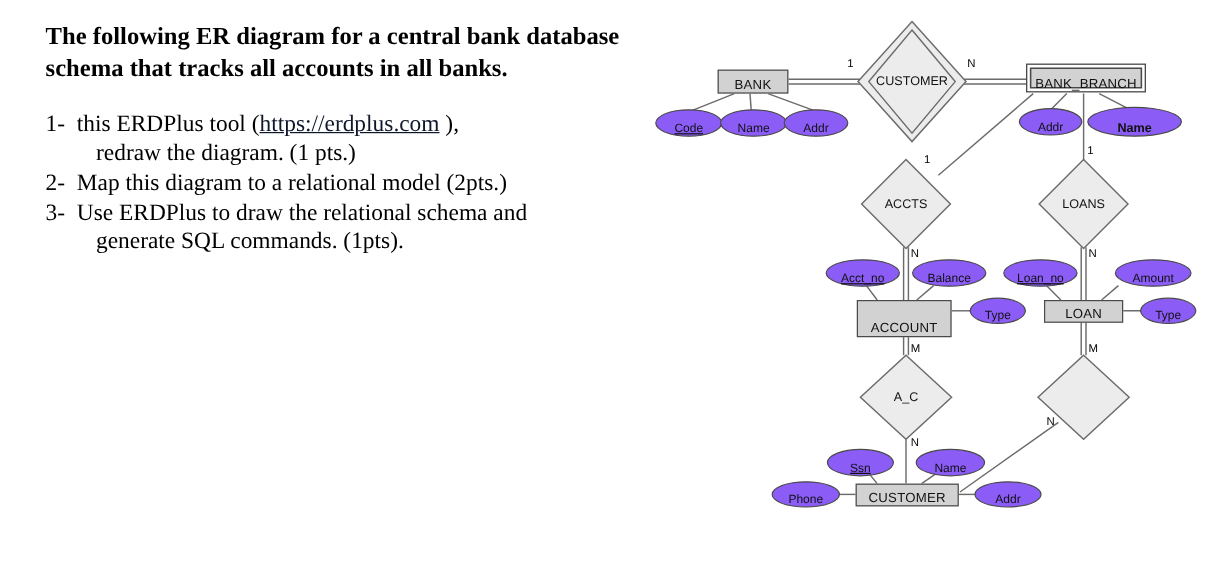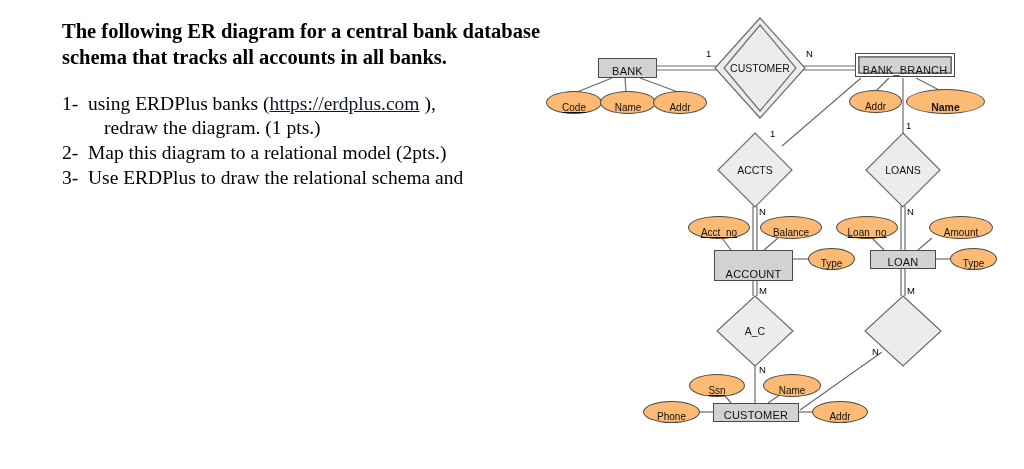--- a/index.html
+++ b/index.html
@@ -1,20 +1,20 @@
 <!DOCTYPE html>
 <html><head>
 <meta charset="utf-8">
 <style>
   html,body{margin:0;padding:0;background:#ffffff;}
   body{width:1024px;height:469px;position:relative;overflow:hidden;
        font-family:"Liberation Serif",serif;color:#000;}
 
   
-  #text-column{position:absolute;left:38px;top:18px;width:510px;margin-left:24px;}
+  #text-column{position:absolute;left:38px;top:18px;width:510px;}
   #assignment-heading{font-family:"Liberation Serif",serif;font-weight:bold;
        font-size:20.5px;line-height:26px;margin:0 0 22px 0;}
   .task-row{display:flex;font-size:19.5px;line-height:24px;margin-bottom:1px;}
   .task-num{width:26px;flex:0 0 26px;}
   .task-body{flex:1;}
   .task-line2{display:block;padding-left:16px;}
   #erdplus-link{color:#0f172a;text-decoration:underline;}
 
   
   #er-diagram{position:absolute;left:0;top:0;width:1024px;height:469px;}
@@ -24,21 +24,21 @@
         align-items:flex-end;justify-content:center;text-align:center;}
 
   
   .entity{background:#d2d2d2;border:1.3px solid #4a4a4a;
           font-family:"Liberation Sans",sans-serif;font-size:11px;color:#111;
           letter-spacing:.2px;}
   .entity.weak{border:1.3px solid #4a4a4a;
           box-shadow:inset 0 0 0 2.2px #ffffff, inset 0 0 0 3.5px #4a4a4a;}
 
   
-  .attr{background:#fdba74;border:1.2px solid #4a4a4a;border-radius:50%;
+  .attr{background:#8b5cf6;border:1.2px solid #4a4a4a;border-radius:50%;
         font-family:"Liberation Sans",sans-serif;font-size:10px;color:#111;}
   .attr .key{text-decoration:underline;}
   .attr.partial{font-weight:bold;font-size:10.5px;}
 
   
   .rel-wrap{position:absolute;}
   .rel-label{position:absolute;left:0;top:0;width:100%;height:100%;
         display:flex;align-items:center;justify-content:center;
         font-family:"Liberation Sans",sans-serif;font-size:10.5px;color:#111;}
   .card{position:absolute;font-family:"Liberation Sans",sans-serif;
@@ -46,34 +46,35 @@
 </style>
 </head>
 <body>
 
 <div id="text-column">
   <p id="assignment-heading">The following ER diagram for a central bank database schema that tracks all accounts in all banks.</p>
 
   <div class="task-row">
     <span class="task-num">1-</span>
     <span class="task-body">
-      <span>using ERDPlus banks (</span><a id="erdplus-link" href="#">https://erdplus.com</a><span> ),</span>
+      <span>this ERDPlus tool (</span><a id="erdplus-link" href="#">https://erdplus.com</a><span> ),</span>
       <span class="task-line2">redraw the diagram. (1 pts.)</span>
     </span>
   </div>
 
   <div class="task-row">
     <span class="task-num">2-</span>
     <span class="task-body">Map this diagram to a relational model (2pts.)</span>
   </div>
 
   <div class="task-row">
     <span class="task-num">3-</span>
     <span class="task-body">
       <span>Use ERDPlus to draw the relational  schema and</span>
+      <span class="task-line2">generate SQL commands. (1pts).</span>
     </span>
   </div>
 </div>
 
 <div id="er-diagram">
 
 <svg id="er-svg" width="1024" height="469">
   <g stroke="#6b6b6b" stroke-width="1.2" fill="none">
 
     <line x1="657" y1="66" x2="717" y2="66"></line>

